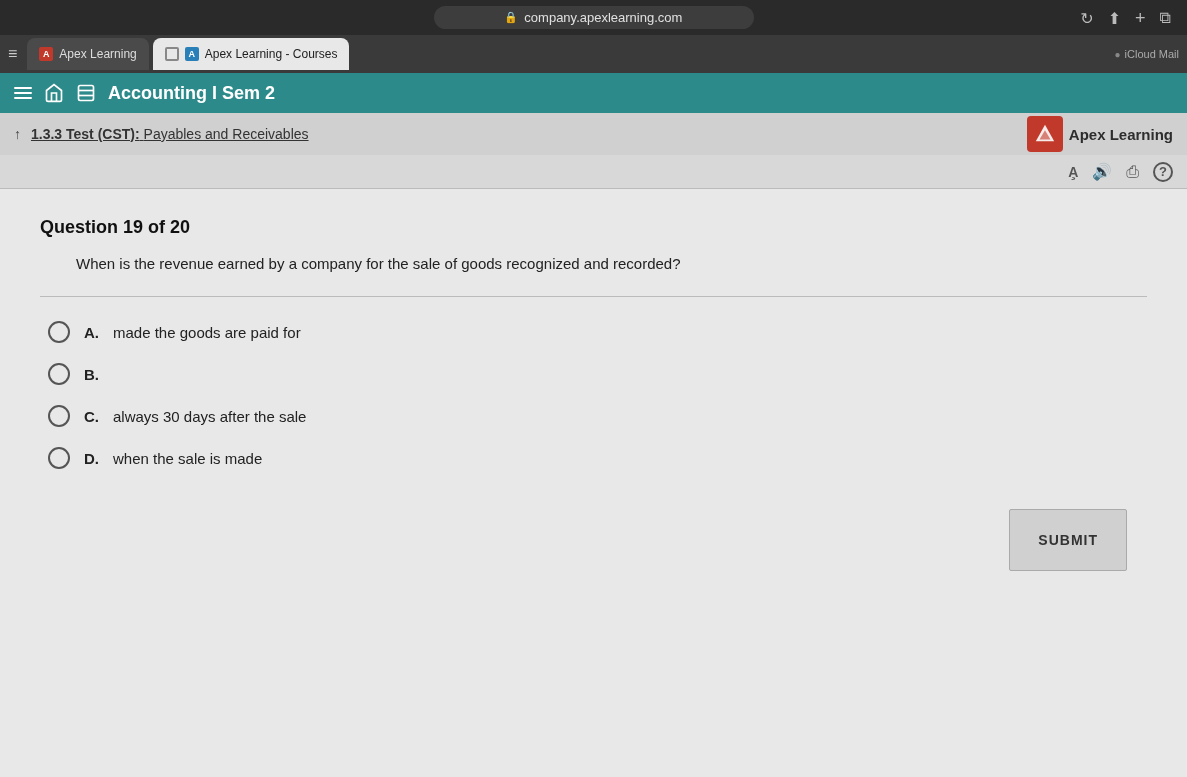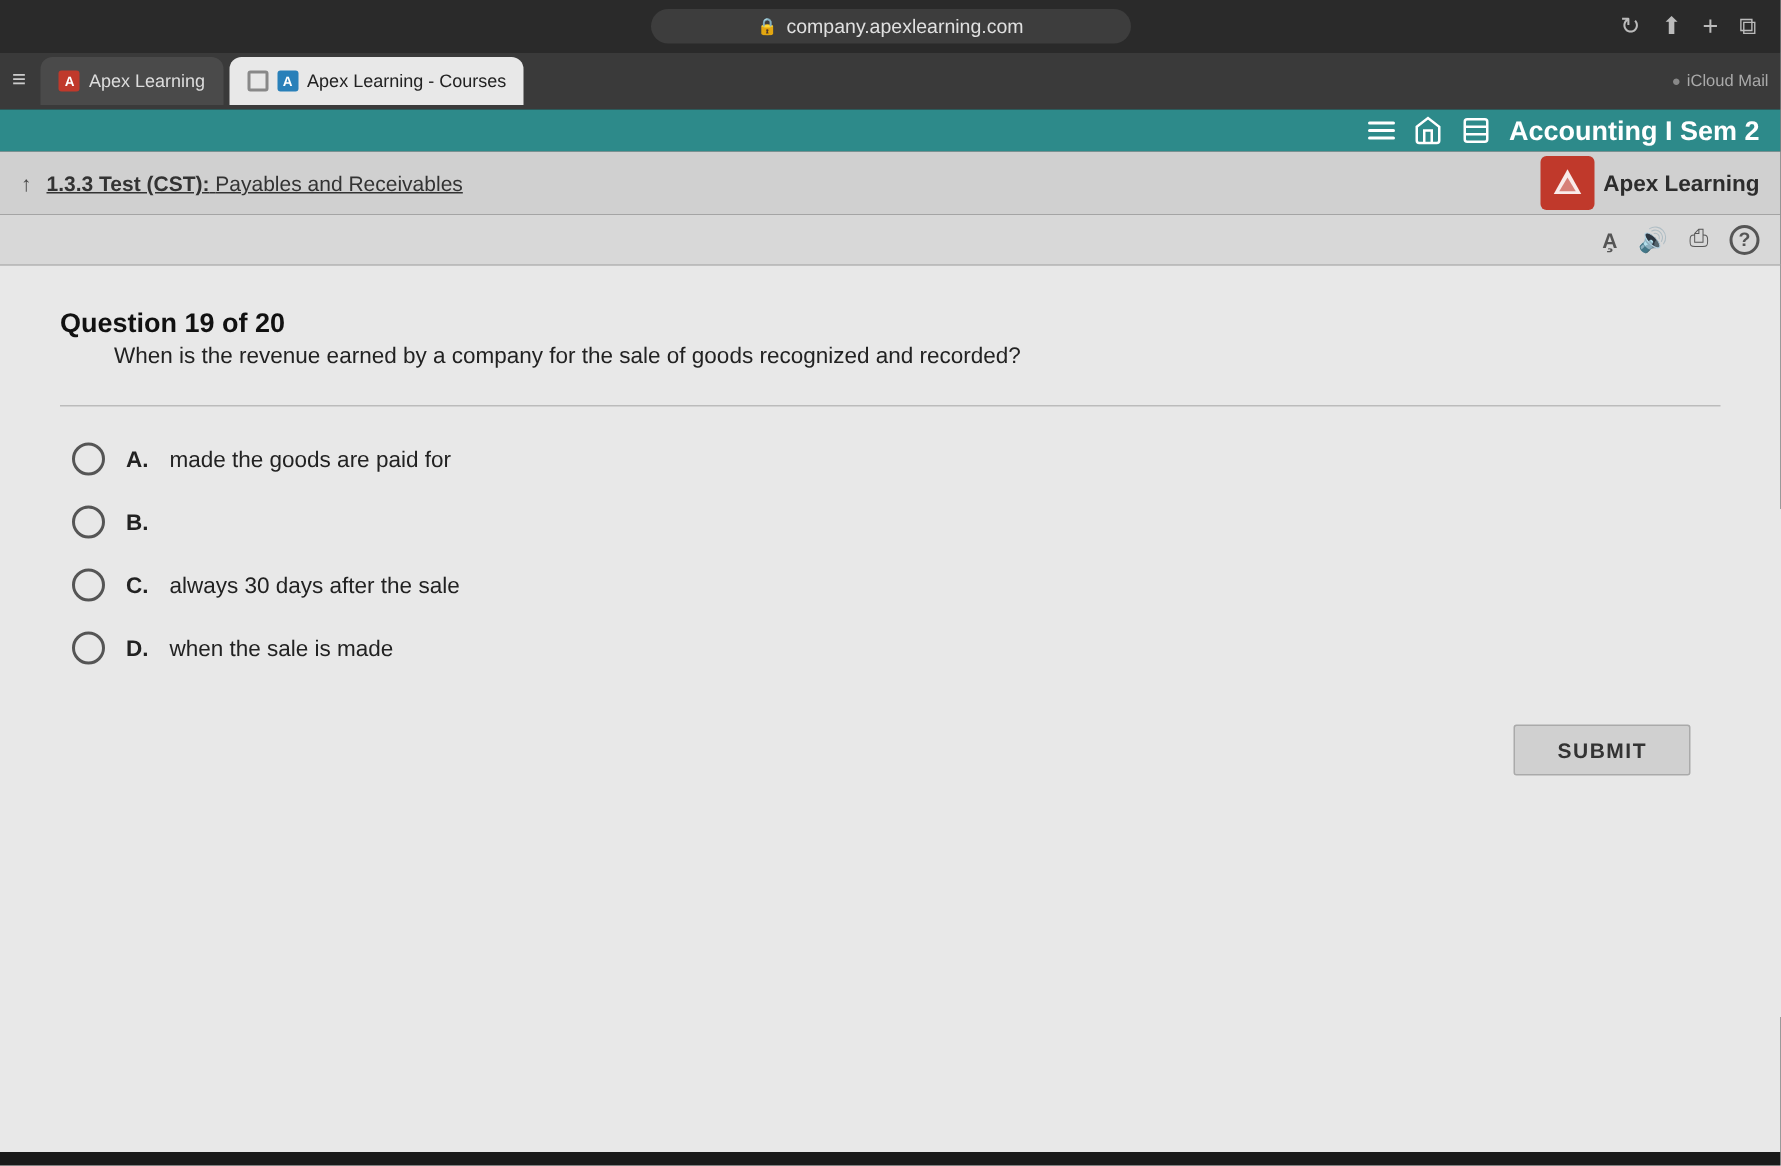--- a/index.html
+++ b/index.html
@@ -128,24 +128,23 @@
       gap: 4px;
       font-size: 11px;
       color: #aaa;
     }
 
     
     .nav-bar {
       background: #2d8a8a;
       display: flex;
       align-items: center;
-      padding: 8px 14px;
+      padding: 20px 14px;
       gap: 12px;
       height: 28px;
-      justify-content: flex-end;
     }
 
     .nav-bar-title {
       color: white;
       font-size: 18px;
       font-weight: 700;
     }
 
     
     .lesson-bar {
@@ -220,21 +219,21 @@
       background: #e8e8e8;
       padding: 28px 40px;
       flex: 1;
       height: calc(777px - 38px - 44px - 42px - 34px - 28px);
     }
 
     .question-header {
       font-size: 18px;
       font-weight: 700;
       color: #111;
-      margin-bottom: 0;
+      margin-bottom: 14px;
     }
 
     .question-text {
       font-size: 15px;
       color: #222;
       line-height: 1.6;
       margin-bottom: 20px;
       max-width: 680px;
       margin-left: 36px;
     }
@@ -280,21 +279,21 @@
       display: flex;
       justify-content: flex-end;
       margin-top: 40px;
       padding-right: 20px;
     }
 
     .submit-btn {
       background: #d0d0d0;
       color: #333;
       border: 1px solid #aaa;
-      padding: 8px 28px;
+      padding: 22px 28px;
       font-size: 14px;
       font-weight: 600;
       letter-spacing: 1px;
       cursor: pointer;
       border-radius: 2px;
       text-transform: uppercase;
     }
 
     
     .hamburger {

